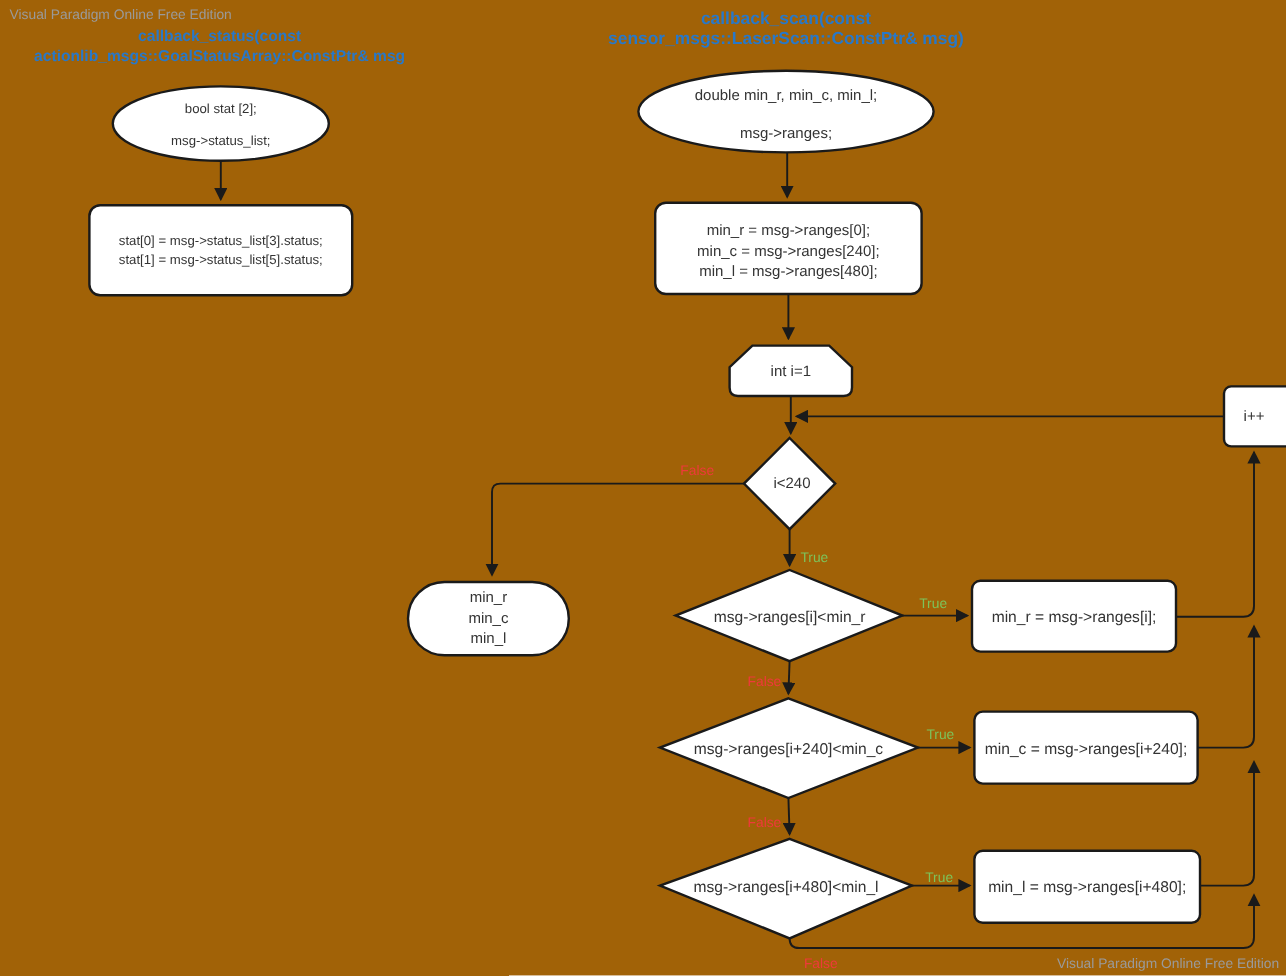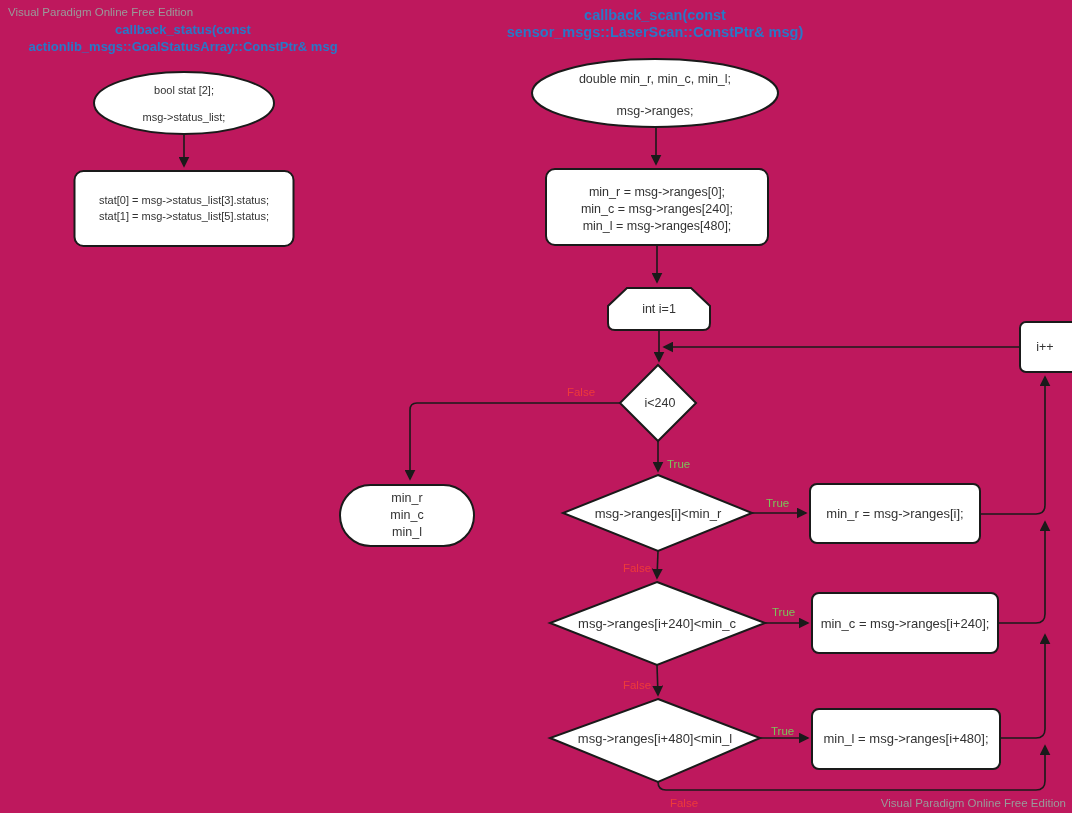--- a/index.html
+++ b/index.html
@@ -1,16 +1,16 @@
 <!DOCTYPE html>
 <html><head>
 <meta charset="utf-8">
 <style>
   html,body{margin:0;padding:0;background:#ffffff;}
-  .canvas-wrap{position:relative;width:1072px;height:813px;background:#be185d;overflow:hidden;}
+  .canvas-wrap{position:relative;width:1072px;height:813px;background:#a16207;overflow:hidden;}
   svg{display:block;}
   .shape{fill:#ffffff;stroke:#1a1a1a;stroke-width:2;}
   .edge{fill:none;stroke:#1a1a1a;stroke-width:1.6;}
   text{font-family:"Liberation Sans", sans-serif;}
   .node-text{fill:#333333;text-anchor:middle;}
   .t11{font-size:11px;}
   .t12{font-size:12.5px;}
   .t13{font-size:13px;}
   .branch-lbl{font-size:11.5px;}
   .mid{text-anchor:middle;}

